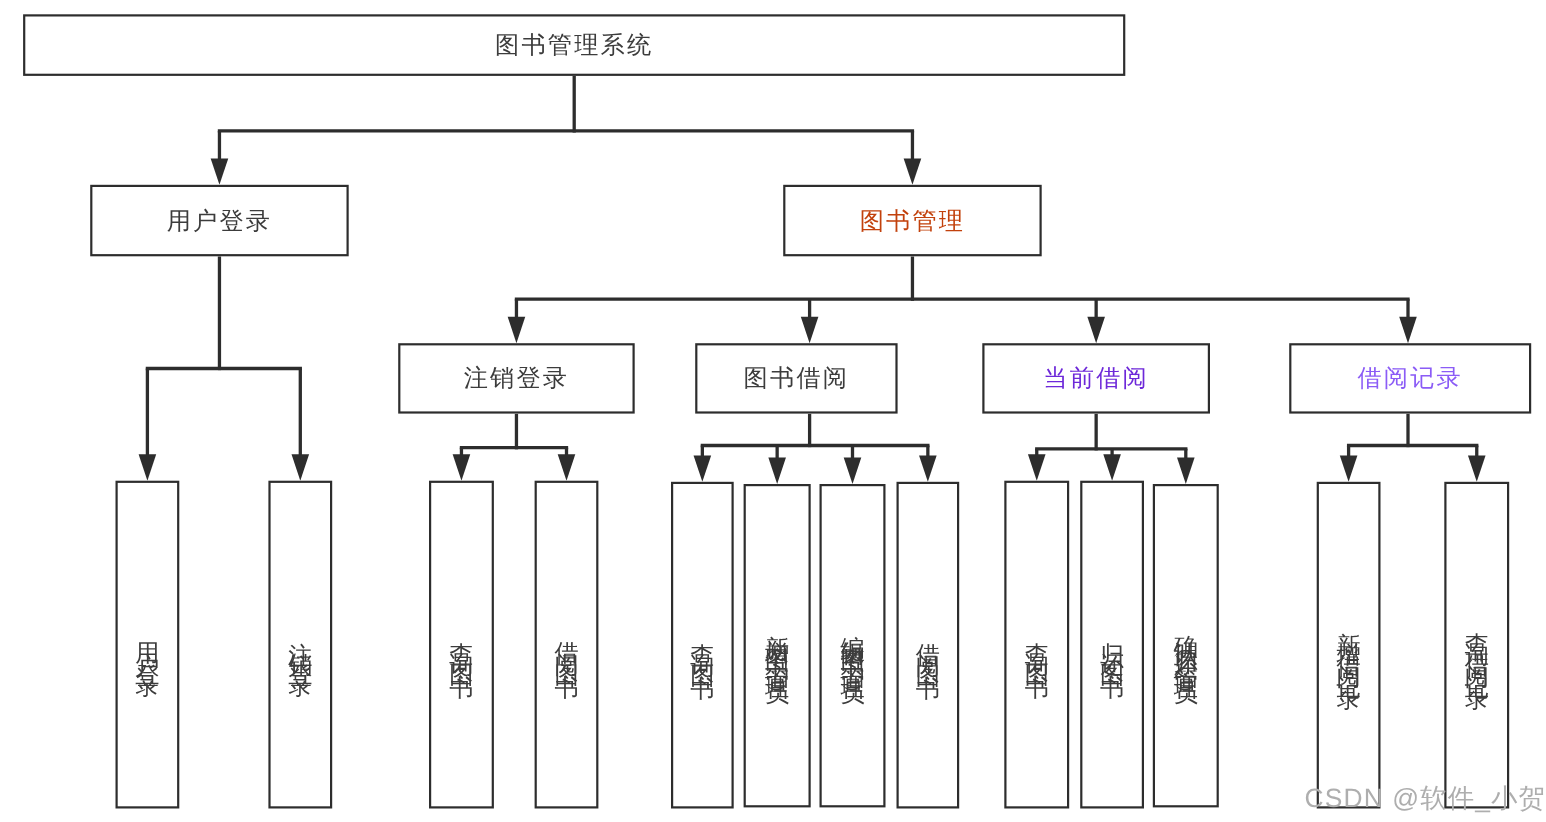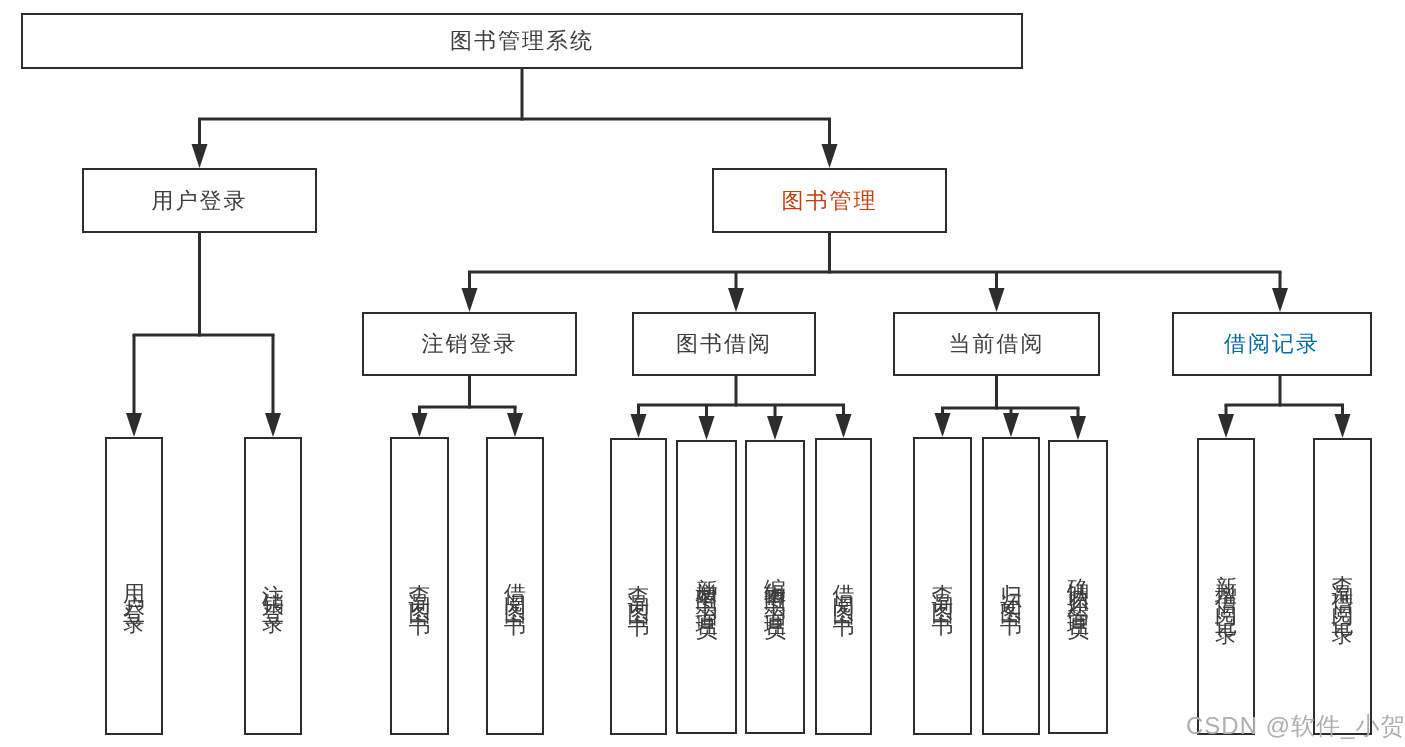--- a/index.html
+++ b/index.html
@@ -114,24 +114,24 @@
       </div>
       <div class="node h" style="left: 712px; top: 168px; width: 235px; height: 65px; border-color: rgb(45, 45, 45); color: #c2410c;">
         <span>图书管理</span>
       </div>
       <div class="node h" style="left: 362px; top: 312px; width: 215px; height: 64px; border-color: rgb(45, 45, 45); color: rgb(60, 60, 60);">
         <span>注销登录</span>
       </div>
       <div class="node h" style="left: 632px; top: 312px; width: 184px; height: 64px; border-color: rgb(45, 45, 45); color: rgb(60, 60, 60);">
         <span>图书借阅</span>
       </div>
-      <div class="node h" style="left: 893px; top: 312px; width: 207px; height: 64px; border-color: rgb(45, 45, 45); color: #404040; text-align: center;">
+      <div class="node h" style="left: 893px; top: 312px; width: 207px; height: 64px; border-color: rgb(45, 45, 45); color: #6d28d9; text-align: center;">
         <span>当前借阅</span>
       </div>
-      <div class="node h" style="left: 1172px; top: 312px; width: 200px; height: 64px; border-color: rgb(45, 45, 45); color: #0369a1;">
+      <div class="node h" style="left: 1172px; top: 312px; width: 220px; height: 64px; border-color: rgb(45, 45, 45); color: #8b5cf6;">
         <span>借阅记录</span>
       </div>
       <div class="node v" style="left: 105px; top: 437px; width: 58px; height: 298px; border-color: rgb(45, 45, 45); color: rgb(60, 60, 60);">
         <span style="letter-spacing: 10px;">用户登录</span>
       </div>
       <div class="node v" style="left: 244px; top: 437px; width: 58px; height: 298px; border-color: rgb(45, 45, 45); color: rgb(60, 60, 60);">
         <span style="letter-spacing: 10px;">注销登录</span>
       </div>
       <div class="node v" style="left: 390px; top: 437px; width: 59px; height: 298px; border-color: rgb(45, 45, 45); color: rgb(60, 60, 60);">
         <span style="letter-spacing: 10px;">查询图书</span>

